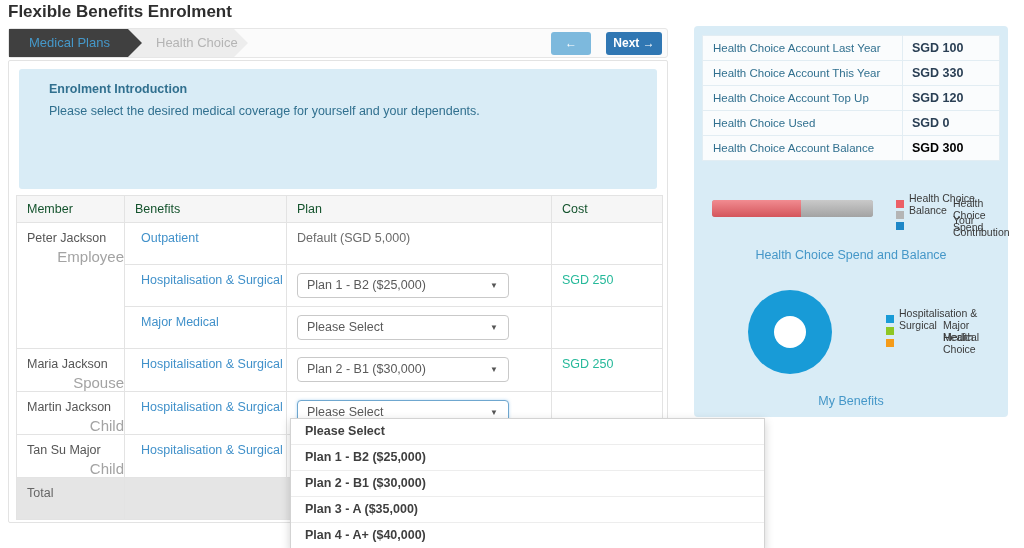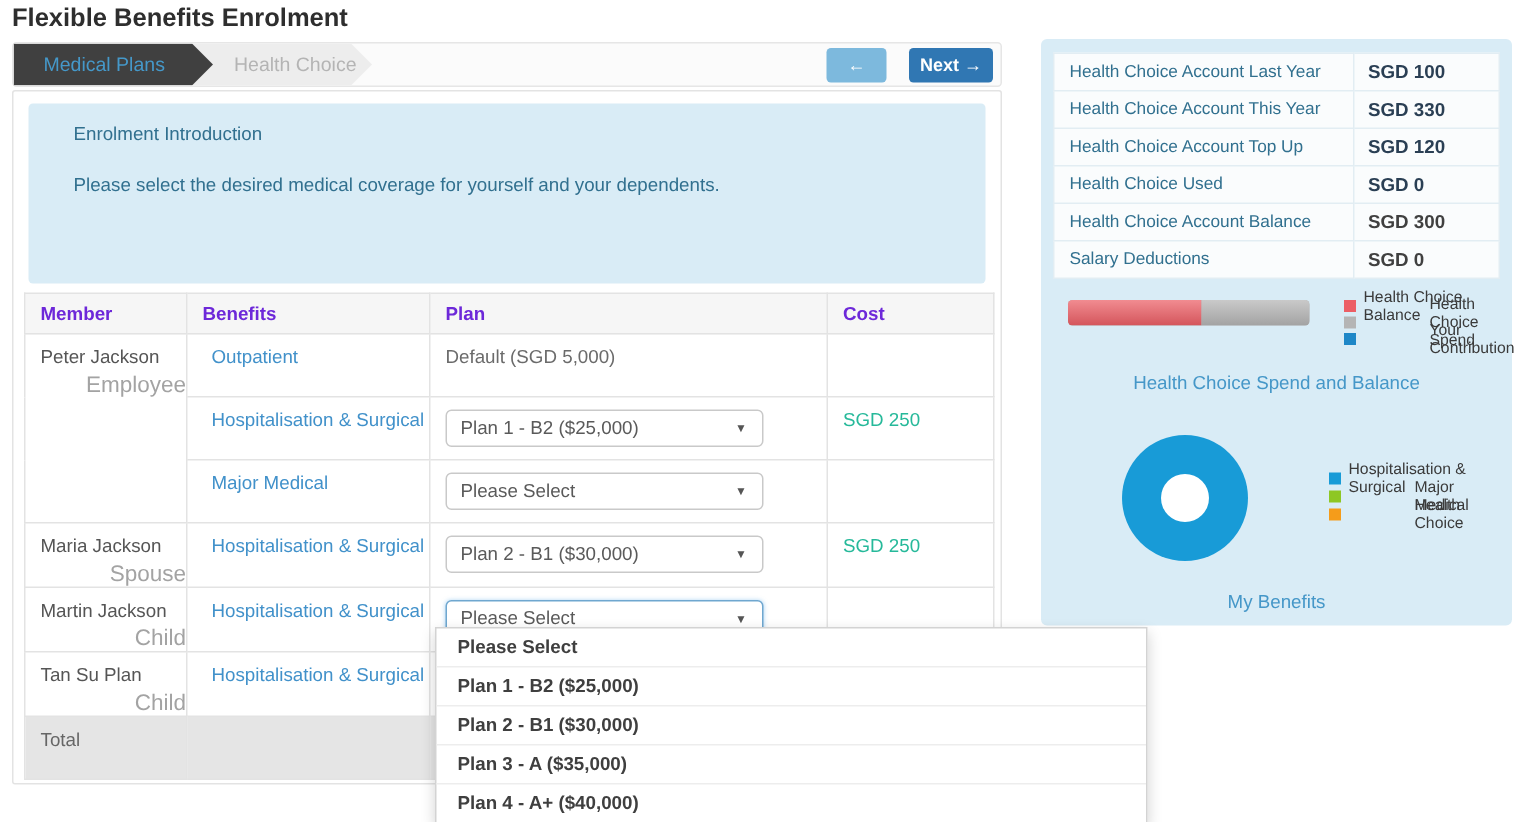--- a/index.html
+++ b/index.html
@@ -20,27 +20,27 @@
   .nav-btn { position:absolute; top:3px; height:23px; border:none; border-radius:3px;
     color:#fff; font-size:12px; font-family:inherit; cursor:pointer; line-height:23px; text-align:center; }
   #prev-btn { left:542px; width:40px; background:#7db9dd; }
   #next-btn { left:597px; width:56px; background:#3077b3; font-weight:600; }
 
   
   #main-card { position:absolute; left:8px; top:60px; width:660px; height:463px;
     background:#fff; border:1px solid #e3e3e3; border-radius:2px; }
   #info-box { position:absolute; left:10px; top:8px; width:638px; height:120px;
     background:#d9ecf6; border-radius:3px; padding:13px 30px; color:#31708f; }
-  #info-box .info-title { font-weight:400; margin-bottom:20px; }
+  #info-box .info-title { font-weight:700; margin-bottom:8px; }
 
   
   #benefits-table { position:absolute; left:7px; top:134px; width:646px;
     border-collapse:collapse; table-layout:fixed; }
   #benefits-table th, #benefits-table td { border:1px solid #e3e3e3; vertical-align:top; text-align:left; }
-  #benefits-table th { height:27px; background:#f6f6f6; color:#6d28d9; font-weight:700;
+  #benefits-table th { height:27px; background:#f6f6f6; color:#14532d; font-weight:400;
     padding:6px 0 0 10px; font-size:12.5px; }
   #benefits-table td { height:42px; padding:8px 0 0 10px; }
   td.member-cell { padding-left:9px; color:#555; }
   .member-name { font-weight:400; color:#555; }
   .member-rel { font-size:15px; color:#a3a3a3; margin-top:3px;text-align:right; }
   .benefit-link { color:#4191ca; text-decoration:none; cursor:pointer; padding-left:6px; display:inline-block; }
   td.plan-cell { padding:3px 0 0 4px; }
   td.plan-cell.static-plan { padding:8px 0 0 10px; color:#6b6b6b; }
   .cost-val { color:#26b99a; padding-left:0px; }
   tr.total-row td { background:#e5e5e5; height:41px; color:#666; }
@@ -59,21 +59,21 @@
   .menu-item:last-child { border-bottom:none; }
 
   
   #side-panel { position:absolute; left:694px; top:26px; width:314px; height:391px;
     background:#d9ecf6; border-radius:4px; }
   #summary-table { position:absolute; left:8px; top:9px; width:298px; border-collapse:collapse;
     background:#fafcfd; }
   #summary-table td { border:1px solid #e2edf3; height:25px; vertical-align:middle; }
   #summary-table td.s-label { color:#31708f; padding-left:10px; font-size:11.5px; width:200px; }
   #summary-table td.s-value { color:#2a3f54; padding-left:9px; font-weight:700; font-size:12.5px; }
-  #summary-table td.s-value.green { color:#404040; }
+  #summary-table td.s-value.green { color:#000000; }
 
   
   #bar-track { position:absolute; left:18px; top:174px; width:161px; height:17px;
     border-radius:3px; overflow:hidden; background:#b5b5b5; display:flex; }
   .bar-seg { height:100%; background-image:linear-gradient(rgba(255,255,255,.28), rgba(0,0,0,.10)); }
   .legend { position:absolute; font-size:10.5px; color:#3a3a3a; }
   .legend-row { display:flex; align-items:center; height:11px; margin-bottom:0px; }
   .legend-row + .legend-row { margin-top:0;gap:44px; }
   .swatch { width:8px; height:8px; display:inline-block; margin-right:5px; flex:none; }
   #bar-legend { left:202px; top:172px; }
@@ -183,21 +183,21 @@
       <td class="plan-cell">
         <div class="select focused">
           <span>Please Select</span>
           <span class="caret">▼</span>
         </div>
       </td>
       <td><span class="cost-val"></span></td>
     </tr>
     <tr>
       <td class="member-cell">
-        <div class="member-name">Tan Su Plan</div>
+        <div class="member-name">Tan Su Major</div>
         <div class="member-rel">Child</div>
       </td>
       <td><a class="benefit-link">Hospitalisation &amp; Surgical</a></td>
       <td class="plan-cell"></td>
       <td></td>
     </tr>
     <tr class="total-row">
       <td>Total</td>
       <td></td>
       <td colspan="2"></td>
@@ -230,24 +230,20 @@
       <td class="s-value">SGD 120</td>
     </tr>
     <tr>
       <td class="s-label">Health Choice Used</td>
       <td class="s-value">SGD 0</td>
     </tr>
     <tr>
       <td class="s-label">Health Choice Account Balance</td>
       <td class="s-value green">SGD 300</td>
     </tr>
-    <tr>
-      <td class="s-label">Salary Deductions</td>
-      <td class="s-value green">SGD 0</td>
-    </tr>
   </tbody>
     </table>
 
   <div id="bar-track">
     <div class="bar-seg" style="width: 55%; background-color: rgb(236, 95, 102);"></div>
     <div class="bar-seg" style="width: 45%; background-color: rgb(181, 181, 181);"></div>
     <div class="bar-seg" style="width: 0%; background-color: rgb(30, 135, 199);"></div>
   </div>
   <div class="legend" id="bar-legend">
     <div class="legend-row">

